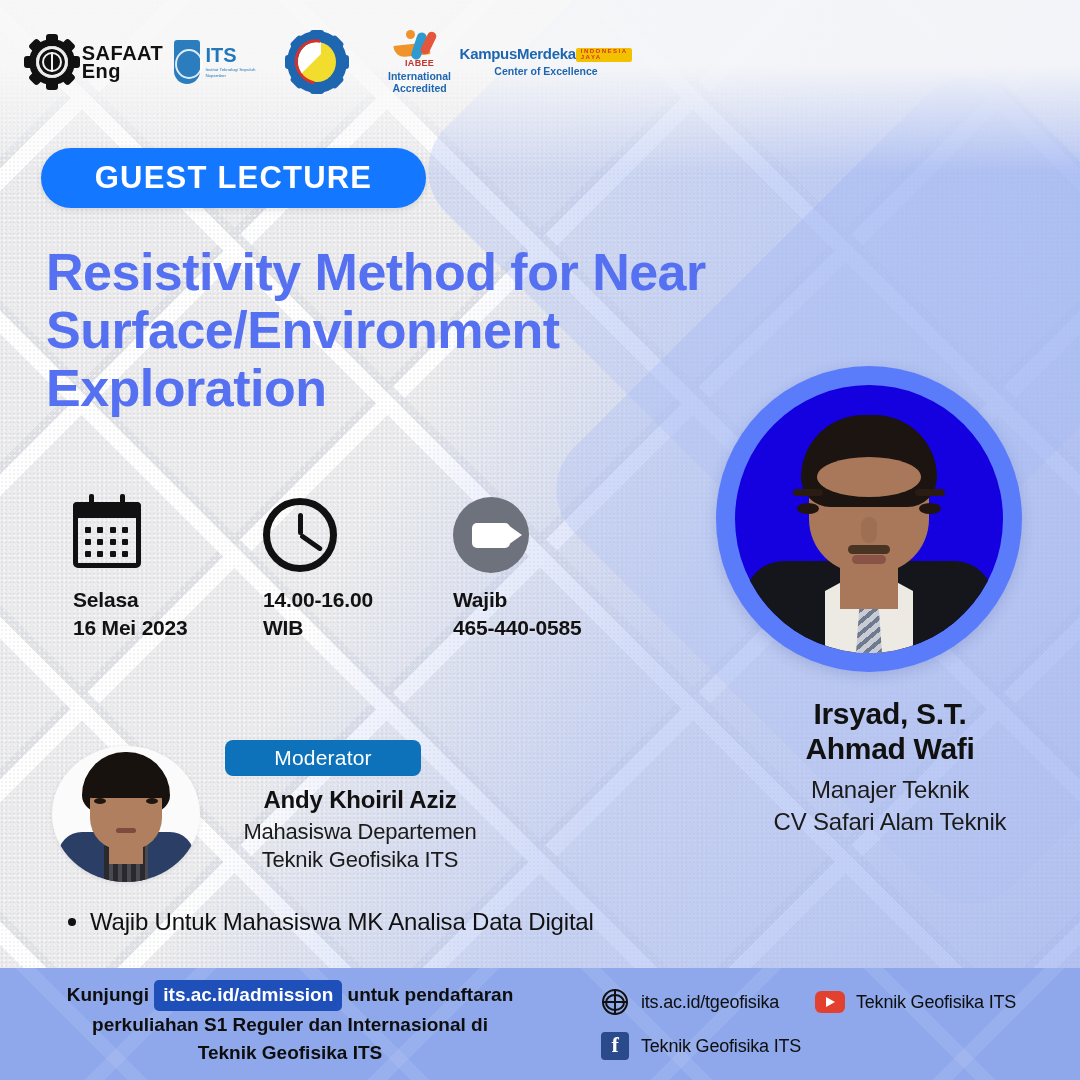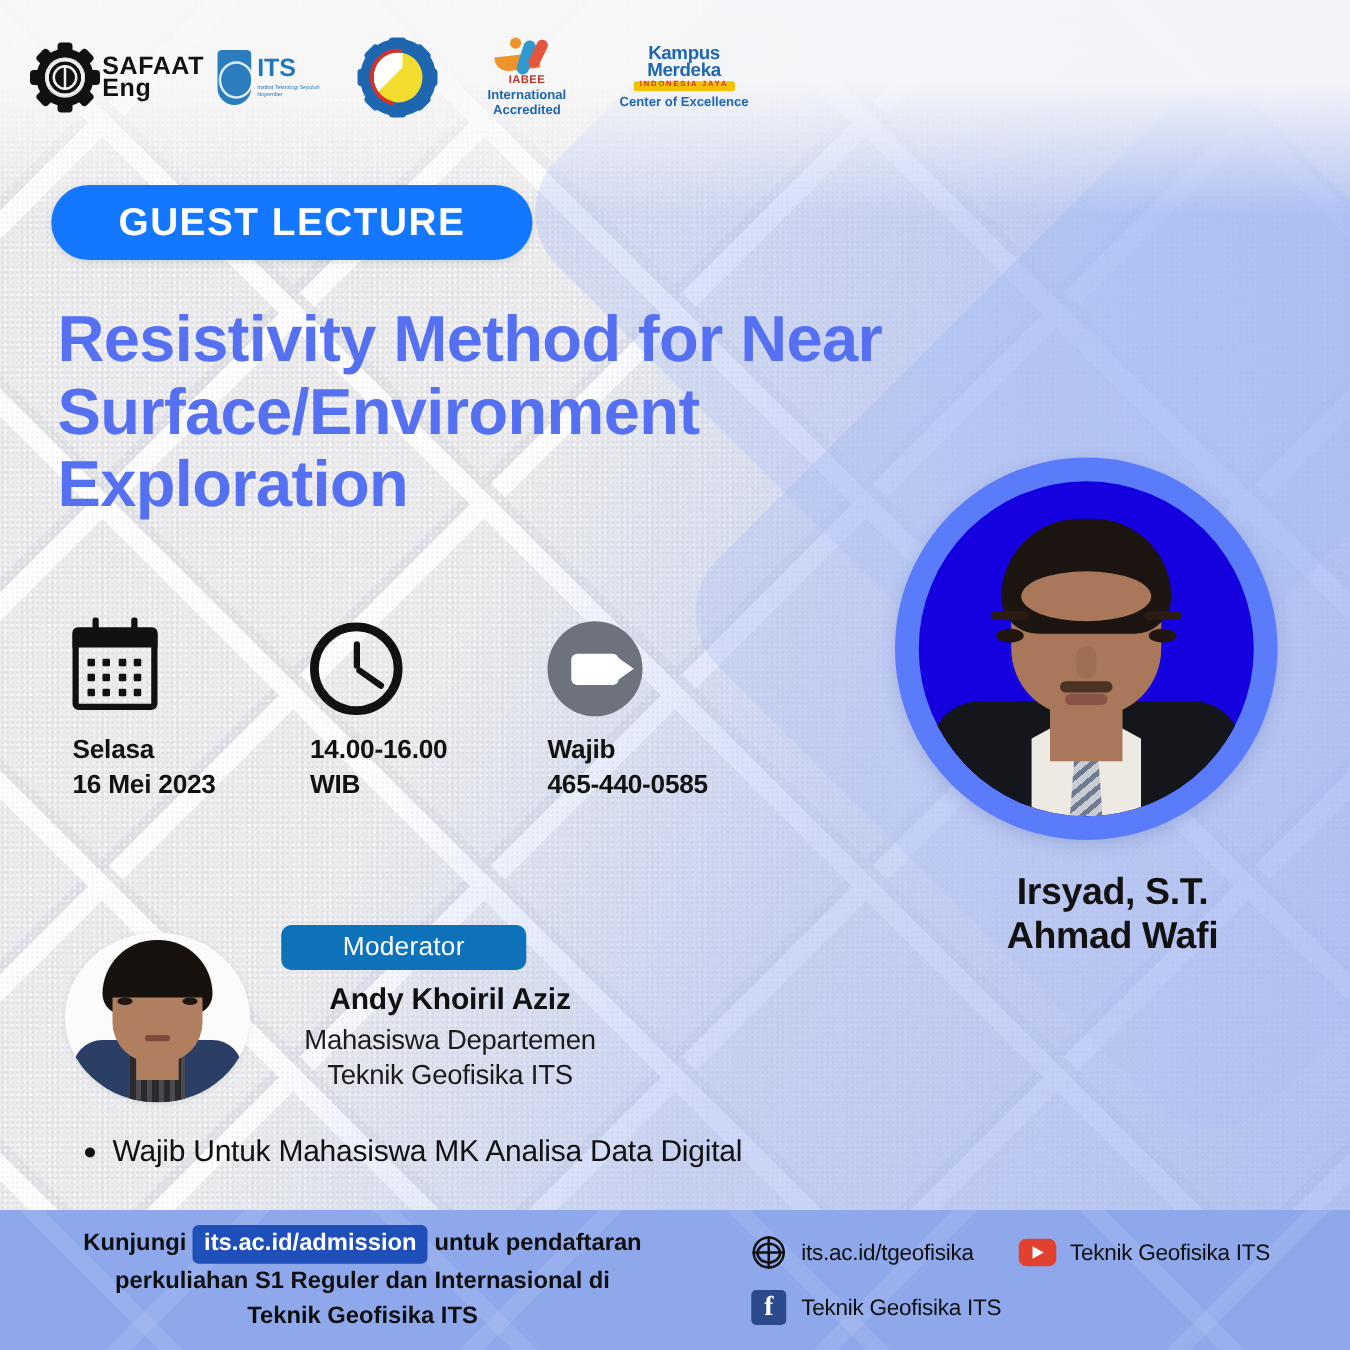--- a/index.html
+++ b/index.html
@@ -97,37 +97,37 @@
   .iabee-mark{position:relative;width:52px;height:32px}
   .ia-dot{position:absolute;left:12px;top:0;width:9px;height:9px;border-radius:50%;background:#f0932b}
   .ia-b1{position:absolute;left:20px;top:2px;width:10px;height:28px;background:#2e9ad0;border-radius:6px;transform:rotate(18deg)}
   .ia-b2{position:absolute;left:30px;top:1px;width:9px;height:24px;background:#e4573c;border-radius:6px;transform:rotate(26deg)}
   .ia-sw{position:absolute;left:0;top:14px;width:36px;height:12px;background:#f0932b;border-radius:0 14px 2px 14px;transform:rotate(-6deg)}
   .iabee-word{font-size:9px;font-weight:700;color:#c2342c;letter-spacing:.3px;margin-top:-6px}
   .iabee-cap{font-size:10.5px;font-weight:700;color:#1f66b0;text-align:center;line-height:1.15}
 
   
   .km{width:108px;display:flex;flex-direction:column;align-items:center;gap:3px}
-  .km-word{display:flex;flex-direction:column;align-items:center;line-height:.95}
+  .km-word{display:flex;flex-direction:row;align-items:center;line-height:.95}
   .km-word .k1{font-size:15px;font-weight:800;color:#1f66b0;letter-spacing:-.3px}
   .km-word .k2{font-size:15px;font-weight:800;color:#1f66b0;letter-spacing:-.3px}
   .km-band{margin-top:1px;background:#f2c200;color:#d8312c;font-size:6px;font-weight:800;letter-spacing:1.5px;padding:1px 5px;border-radius:2px}
   .km-cap{font-size:10.5px;font-weight:700;color:#1f66b0;text-align:center}
 
   
   .guest-badge{position:absolute;left:41px;top:148px;width:385px;height:60px;border-radius:30px;
     background:#1477ff;display:flex;align-items:center;justify-content:center;box-shadow:0 2px 6px rgba(0,0,0,.10)}
   .guest-badge span{color:#fff;font-size:31px;font-weight:700;letter-spacing:1.2px}
 
   
   .title{position:absolute;left:46px;top:243px;width:760px;color:#5570f1;font-weight:800;
     font-size:52px;line-height:1.12;letter-spacing:-.5px}
 
   
-  .info-row{position:absolute;left:58px;top:492px;width:620px;display:flex;gap:0}
+  .info-row{position:absolute;left:73px;top:492px;width:620px;display:flex;gap:0}
   .info-col{width:190px}
   .info-icon{height:86px;display:flex;align-items:center}
   .info-text{margin-top:8px;font-size:21px;font-weight:800;color:#121212;line-height:1.32;letter-spacing:-.2px}
 
   
   .cal{position:relative;width:68px;height:66px;border:5px solid #111;border-radius:5px}
   .cal-top{position:absolute;left:-5px;right:-5px;top:-5px;height:16px;background:#111;border-radius:4px 4px 0 0}
   .cal-ring{position:absolute;top:-13px;width:5px;height:12px;background:#111;border-radius:2px}
   .cal-ring.a{left:11px}.cal-ring.b{right:11px}
   .cal-dots{position:absolute;left:7px;right:7px;top:20px;display:grid;grid-template-columns:repeat(4,1fr);gap:6px 5px}
@@ -381,20 +381,24 @@
       <div class="sp-nose"></div>
       <div class="sp-stache"></div>
       <div class="sp-mouth"></div>
     </div>
   </div>
 
   <div class="speaker-name">
     <div>Irsyad, S.T.</div>
     <div>Ahmad Wafi</div>
   </div>
+  <div class="speaker-role">
+    <div>Manajer Teknik</div>
+    <div>CV Safari Alam Teknik</div>
+  </div>
 
   <div class="mod-photo">
     <div class="md-body"></div>
     <div class="md-shirt"></div>
     <div class="md-neck"></div>
     <div class="md-hair"></div>
     <div class="md-head"></div>
     <div class="md-hair2"></div>
     <div class="md-eye l"></div>
       <div class="md-eye r"></div>

